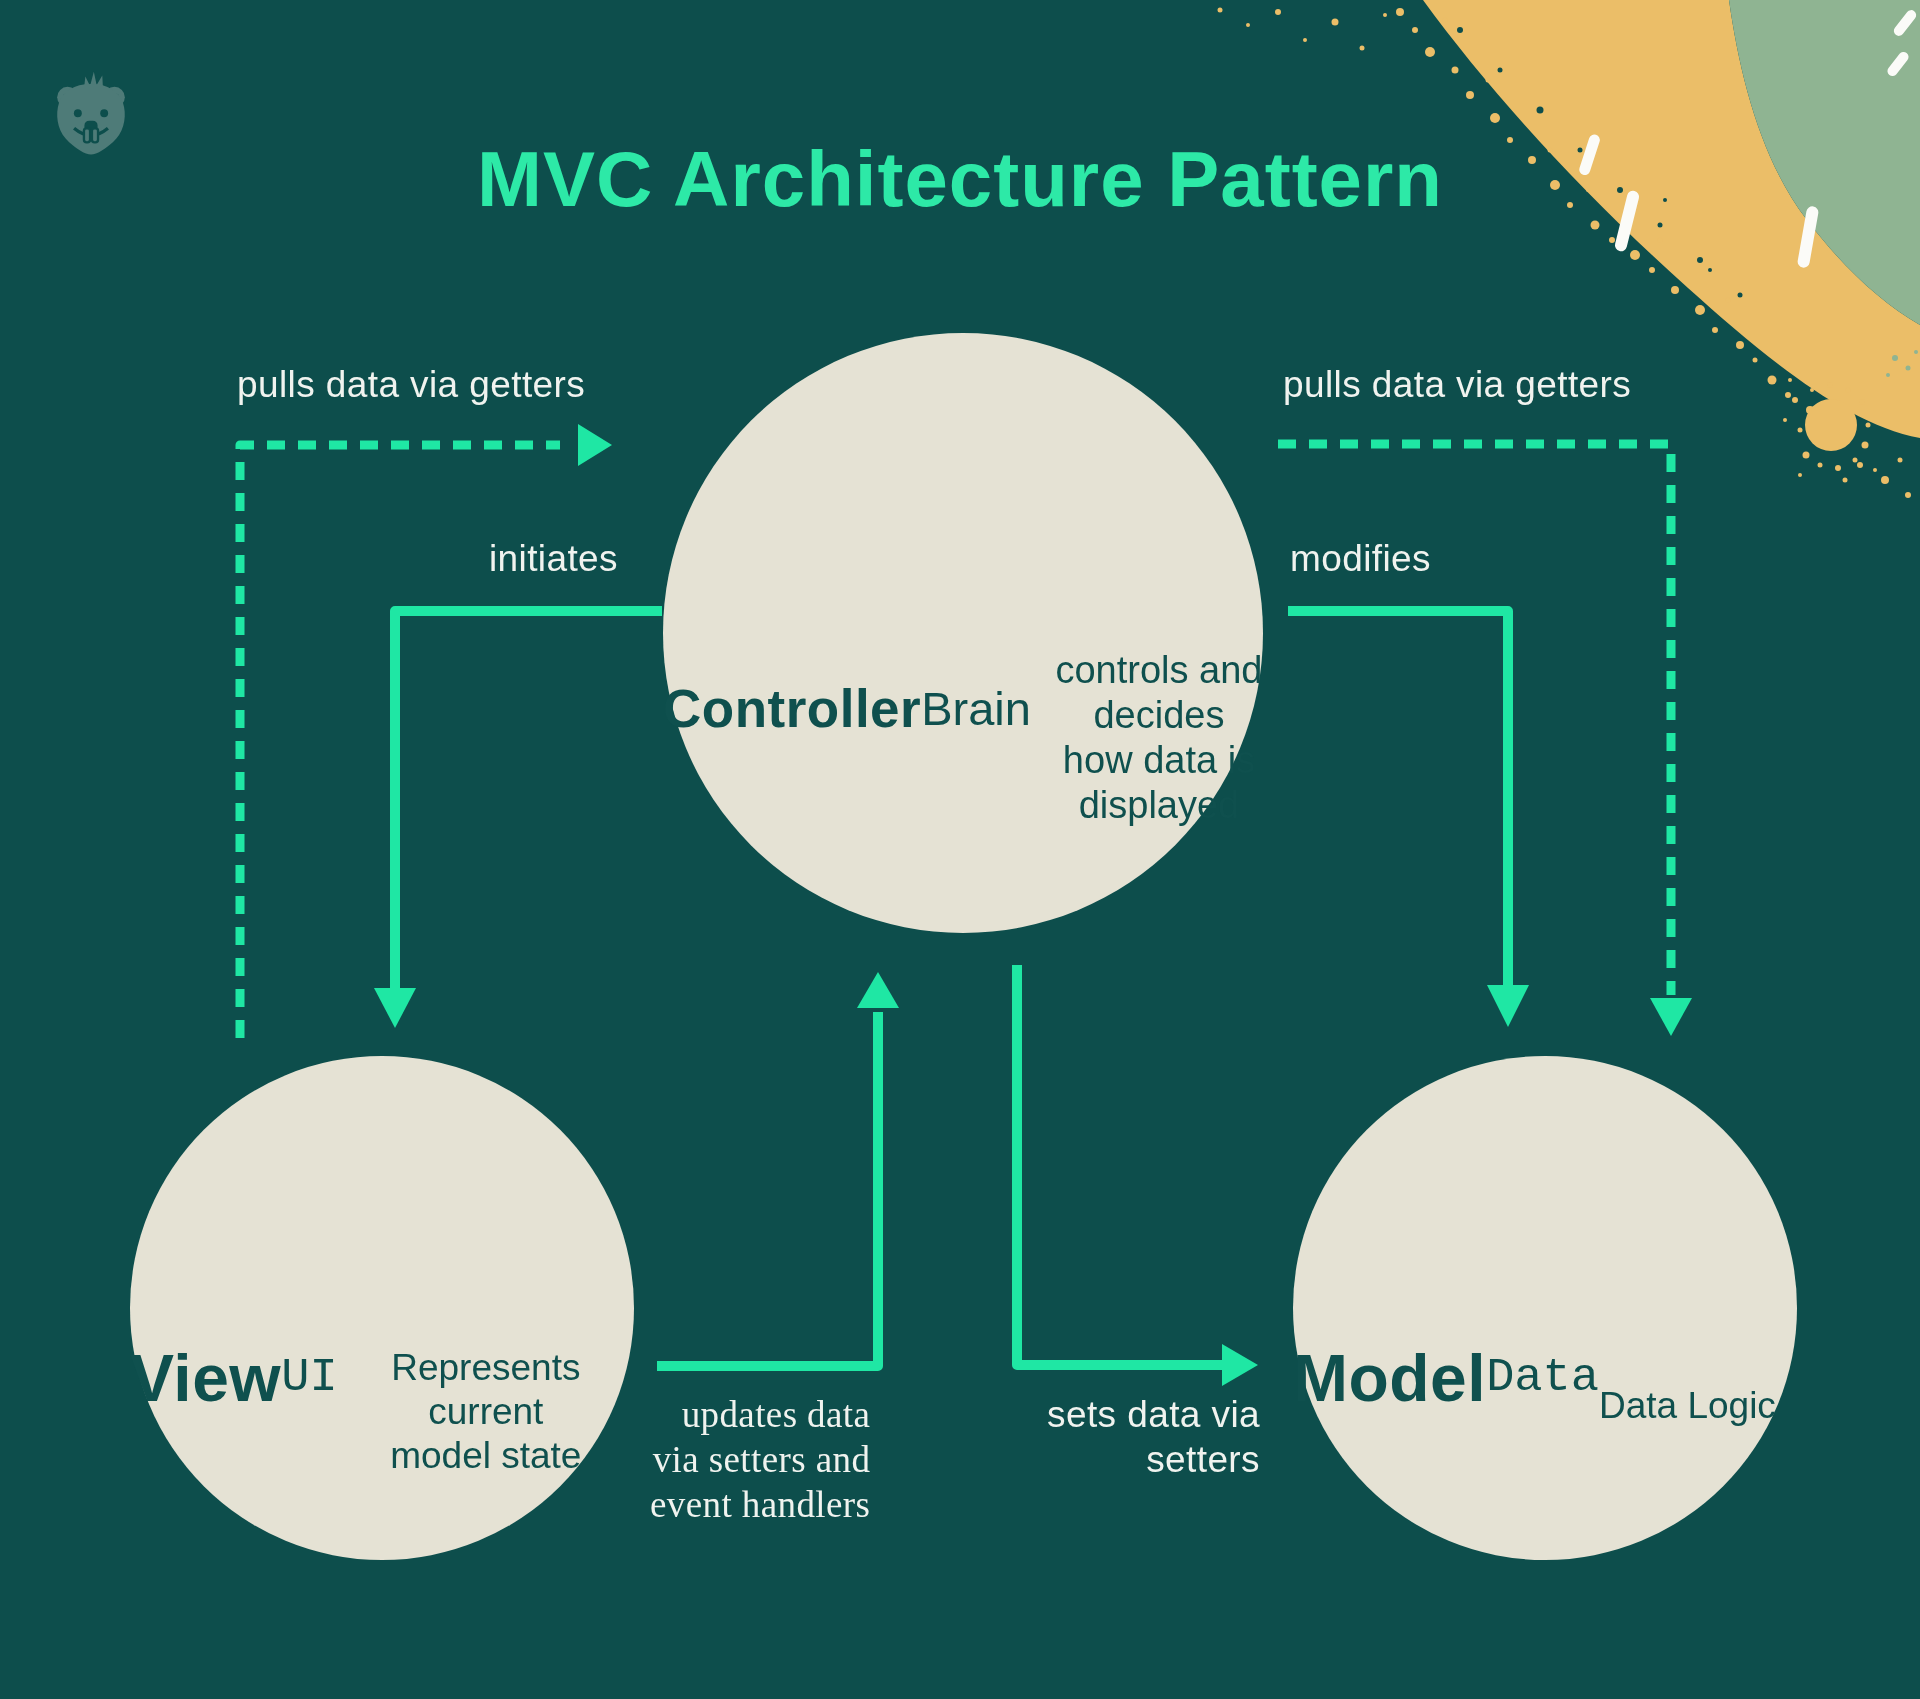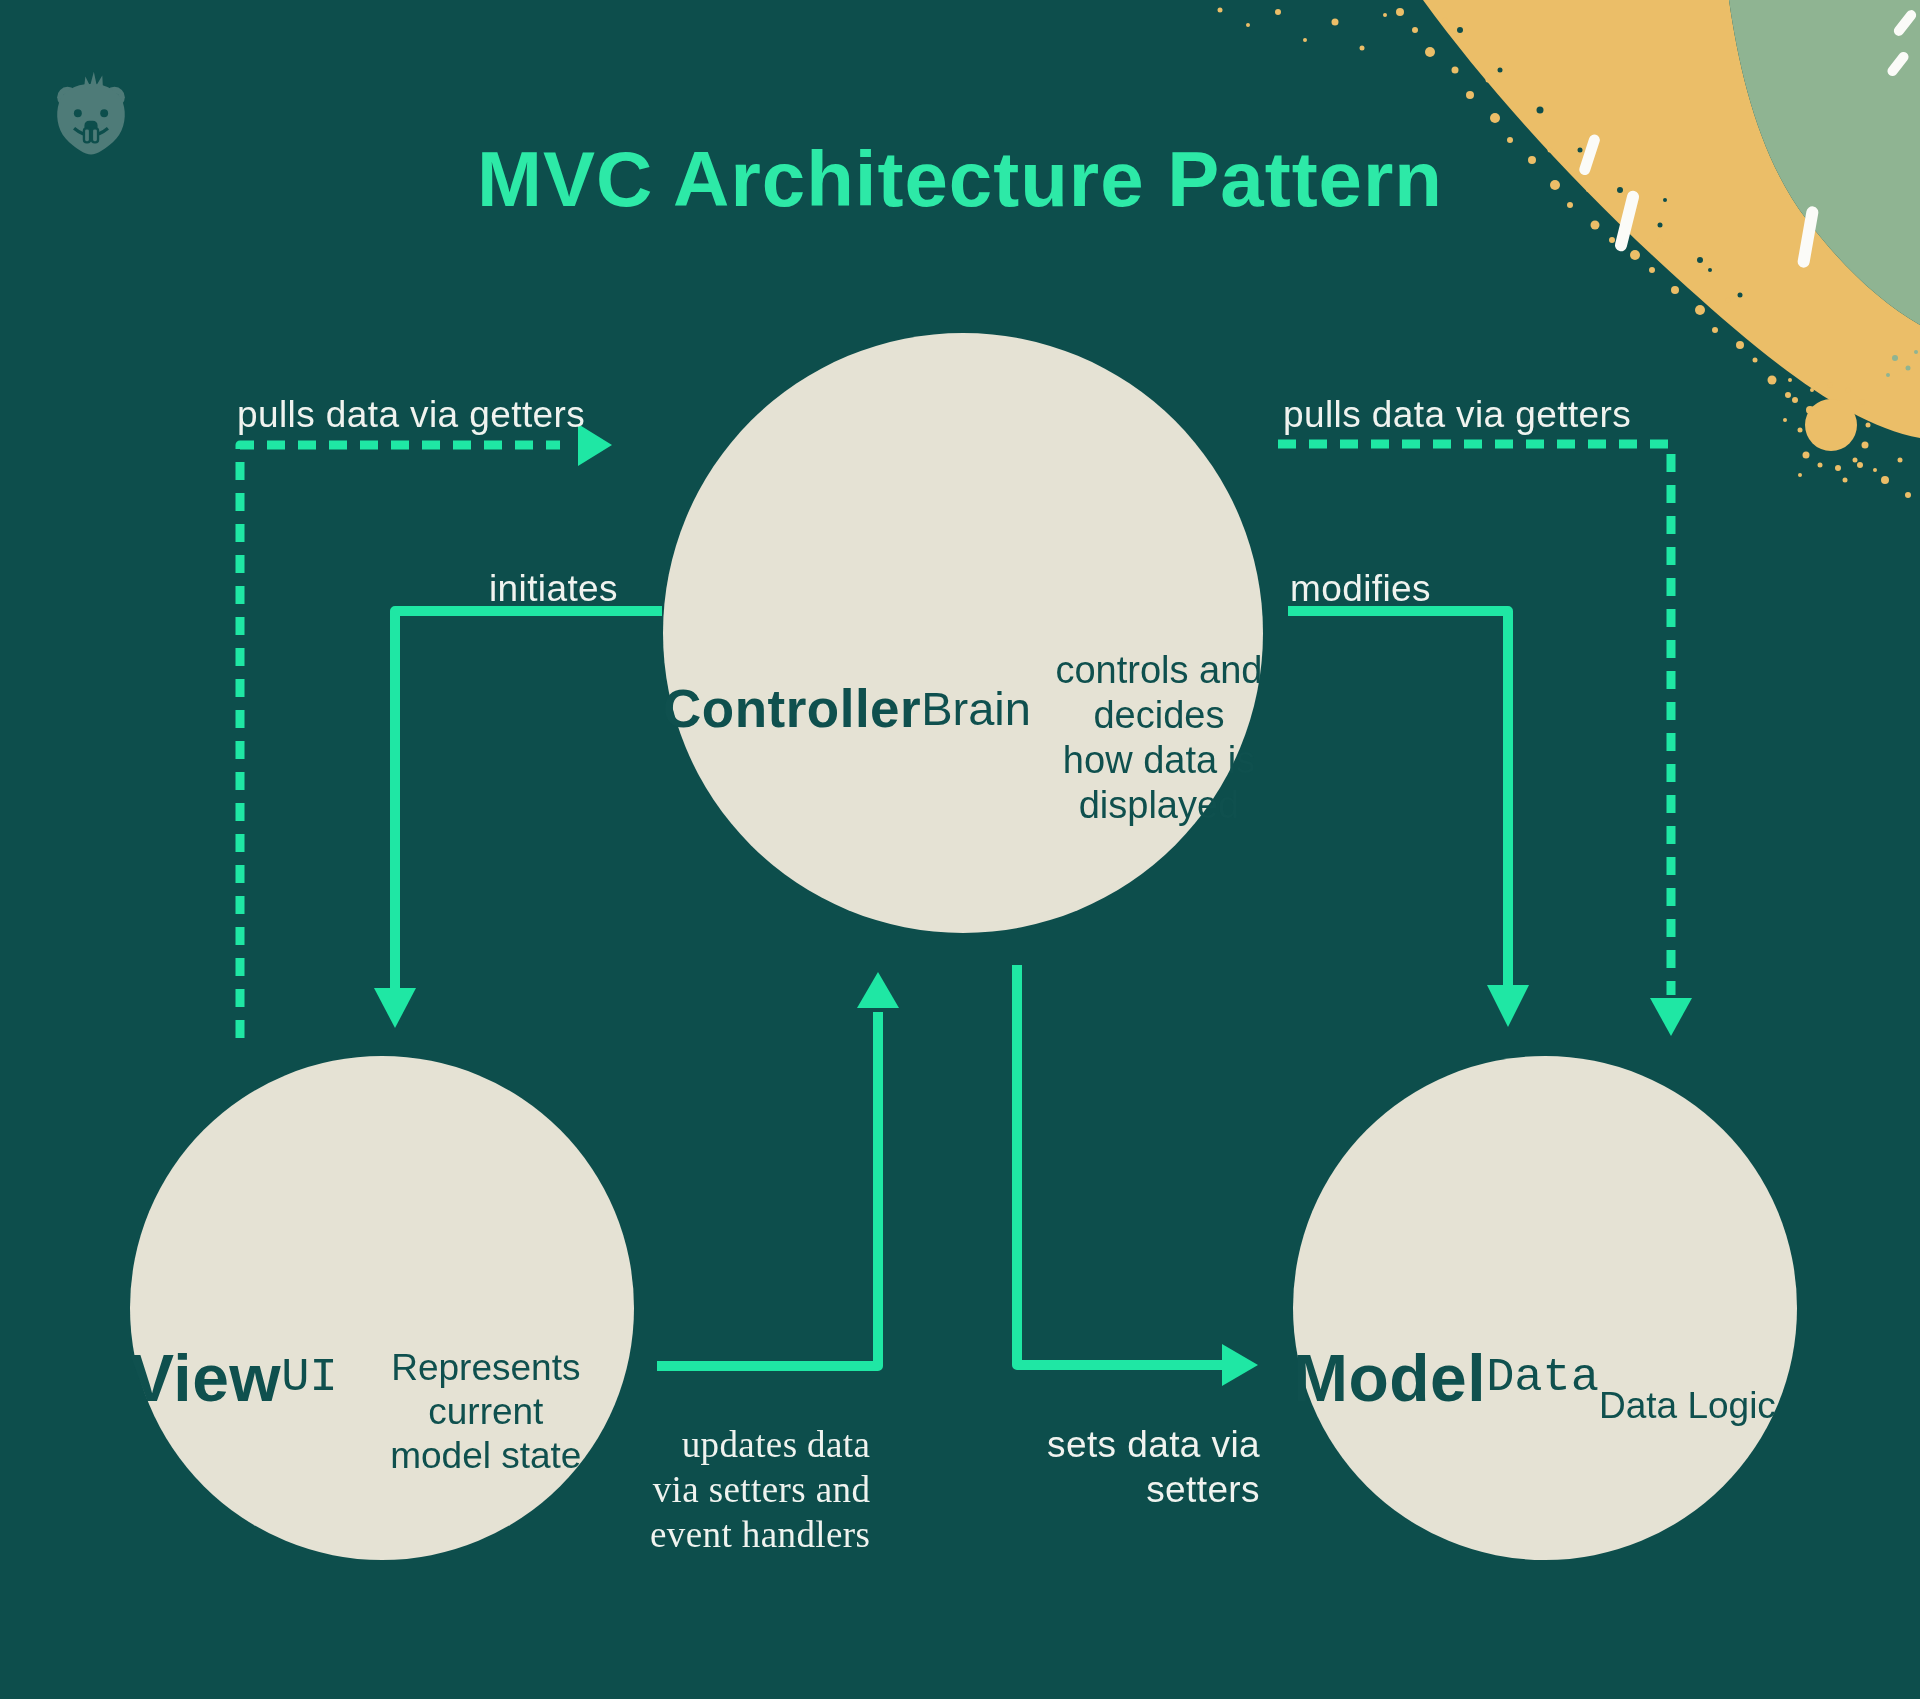--- a/index.html
+++ b/index.html
@@ -28,21 +28,21 @@
   .deco-teal{fill:var(--background,#0D4E4C);}
   .deco-white{fill:var(--deco-white,#FBFBF8);}
   
   .arrows{position:absolute; left:0; top:0; width:1920px; height:1699px; pointer-events:none;}
   .arrow-line{fill:none; stroke:var(--accent,#1FE7A4); stroke-width:10; stroke-linejoin:round;}
   .arrow-line.dashed{stroke-width:9; stroke-dasharray:18 13;}
   .arrow-head{fill:var(--accent,#1FE7A4); stroke:none;}
   
   .lbl{
     position:absolute; font-size:37px; line-height:45px; letter-spacing:.4px;
-    color:var(--label-text,#F0F3EF); white-space:pre-line;margin-top:30px;
+    color:var(--label-text,#F0F3EF); white-space:pre-line;
   }
   #lbl-view-pulls{left:237px; top:362px;}
   #lbl-initiates{right:1302px; top:536px; text-align:right;}
   #lbl-controller-pulls{left:1283px; top:362px;}
   #lbl-modifies{left:1290px; top:536px;}
   #lbl-updates{left:650px; top:1392px; text-align:right;font-family:Liberation Serif, serif;}
   #lbl-sets{right:660px; top:1392px; text-align:right;}
   
   .circle{
     position:absolute; border-radius:50%;

